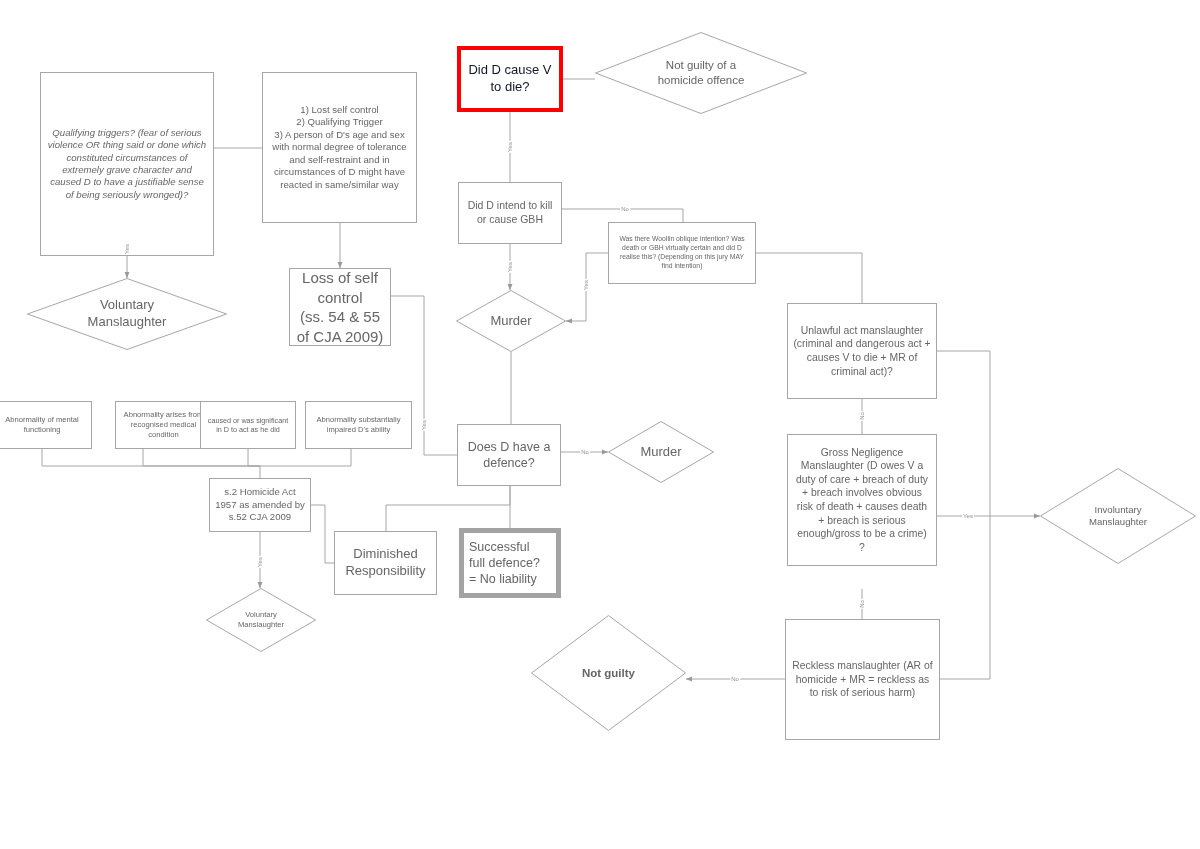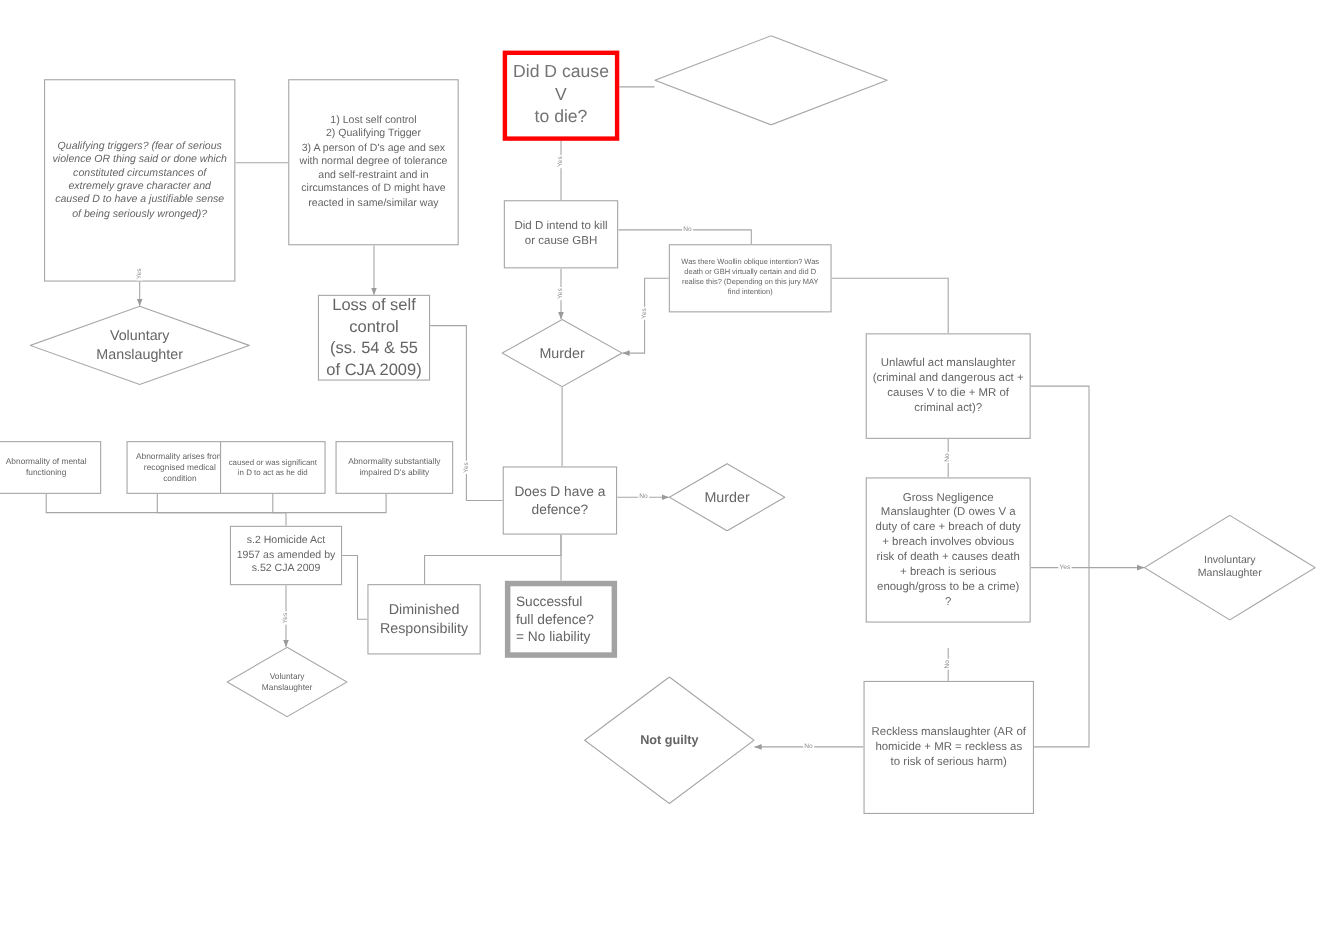--- a/index.html
+++ b/index.html
@@ -115,27 +115,28 @@
         <path d="M 248 449 L 248 466 L 260 466" fill="none" stroke="#a6a6a6" stroke-width="1"></path>
         <path d="M 351 449 L 351 466 L 260 466" fill="none" stroke="#a6a6a6" stroke-width="1"></path>
         <path d="M 260 532 L 260 588" fill="none" stroke="#a6a6a6" stroke-width="1" marker-end="url(#arrowhead)"></path>
         <path d="M 311 505 L 325 505 L 325 563 L 334 563" fill="none" stroke="#a6a6a6" stroke-width="1"></path>
         <path d="M 510 486 L 510 505 L 386 505 L 386 531" fill="none" stroke="#a6a6a6" stroke-width="1"></path>
         <path d="M 510 486 L 510 528" fill="none" stroke="#a6a6a6" stroke-width="1"></path>
       </g>
   </svg>
 
   <div id="nodes-layer">
-      <div class="node box red" style="left: 457px; top: 46px; width: 106px; height: 82px; font-size: 16px; color: #737373;">
+      <div class="node box red" style="left: 457px; top: 46px; width: 106px; height: 66px; font-size: 13px; color: #0f172a;">
         <div class="txt">Did D cause V<br>to die?</div>
       </div>
       <div class="node diamond" style="left: 595px; top: 32px; width: 212px; height: 82px; font-size: 11.5px; color: rgb(101, 101, 101);">
         <svg class="dshape" viewBox="0 0 212 82" preserveAspectRatio="none">
           <polygon points="106,0.5 211.5,41 106,81.5 0.5,41" fill="#ffffff" stroke="#a6a6a6" stroke-width="1" vector-effect="non-scaling-stroke"></polygon>
         </svg>
+        <div class="txt">Not guilty of a<br>homicide offence</div>
       </div>
       <div class="node box" style="left: 40px; top: 72px; width: 174px; height: 184px; font-size: 9.6px; color: rgb(101, 101, 101); font-style: italic;">
         <div class="txt">Qualifying triggers? (fear of serious violence OR thing said or done which constituted circumstances of extremely grave character and caused D to have a justifiable sense of being seriously wronged)?</div>
       </div>
       <div class="node box" style="left: 262px; top: 72px; width: 155px; height: 151px; font-size: 9.6px; color: rgb(101, 101, 101);">
         <div class="txt">1) Lost self control<br>2) Qualifying Trigger<br>3) A person of D's age and sex with normal degree of tolerance and self-restraint and in circumstances of D might have reacted in same/similar way</div>
       </div>
       <div class="node diamond" style="left: 27px; top: 278px; width: 200px; height: 72px; font-size: 13px; color: rgb(101, 101, 101);">
         <svg class="dshape" viewBox="0 0 200 72" preserveAspectRatio="none">
           <polygon points="100,0.5 199.5,36 100,71.5 0.5,36" fill="#ffffff" stroke="#a6a6a6" stroke-width="1" vector-effect="non-scaling-stroke"></polygon>

